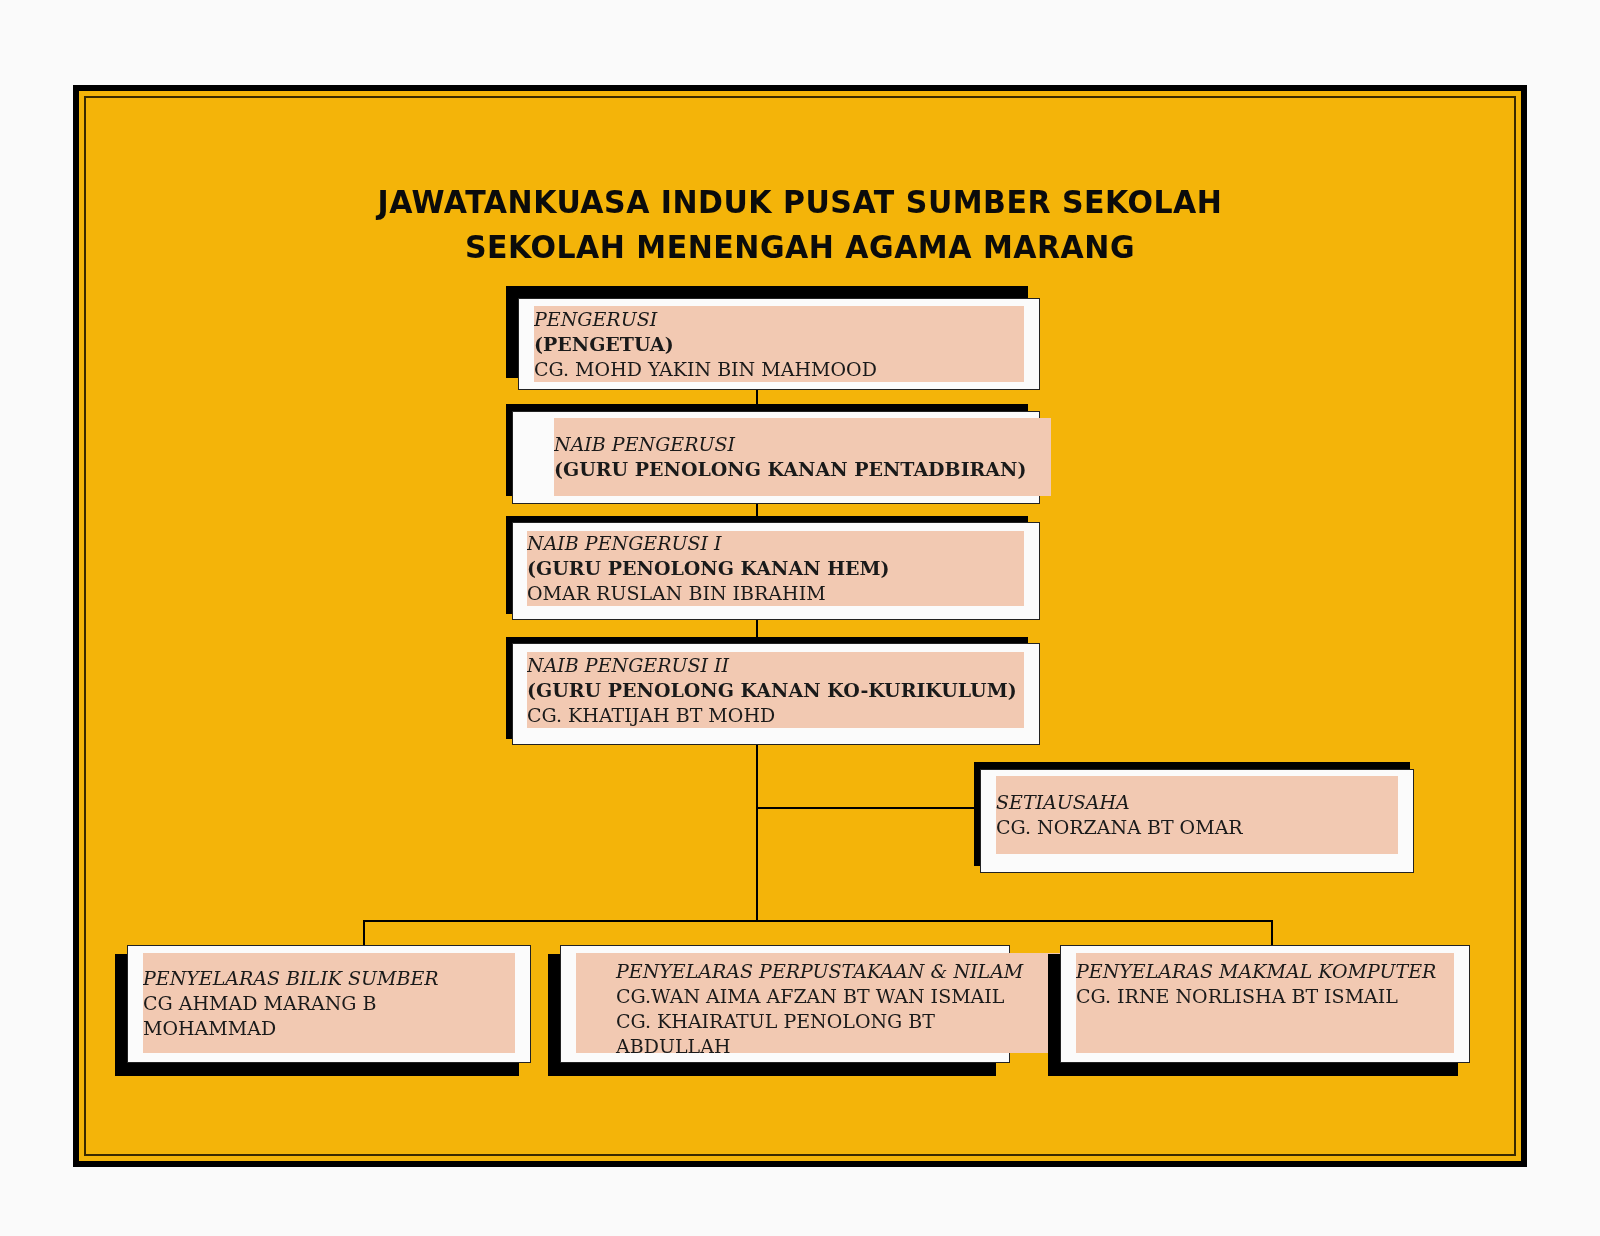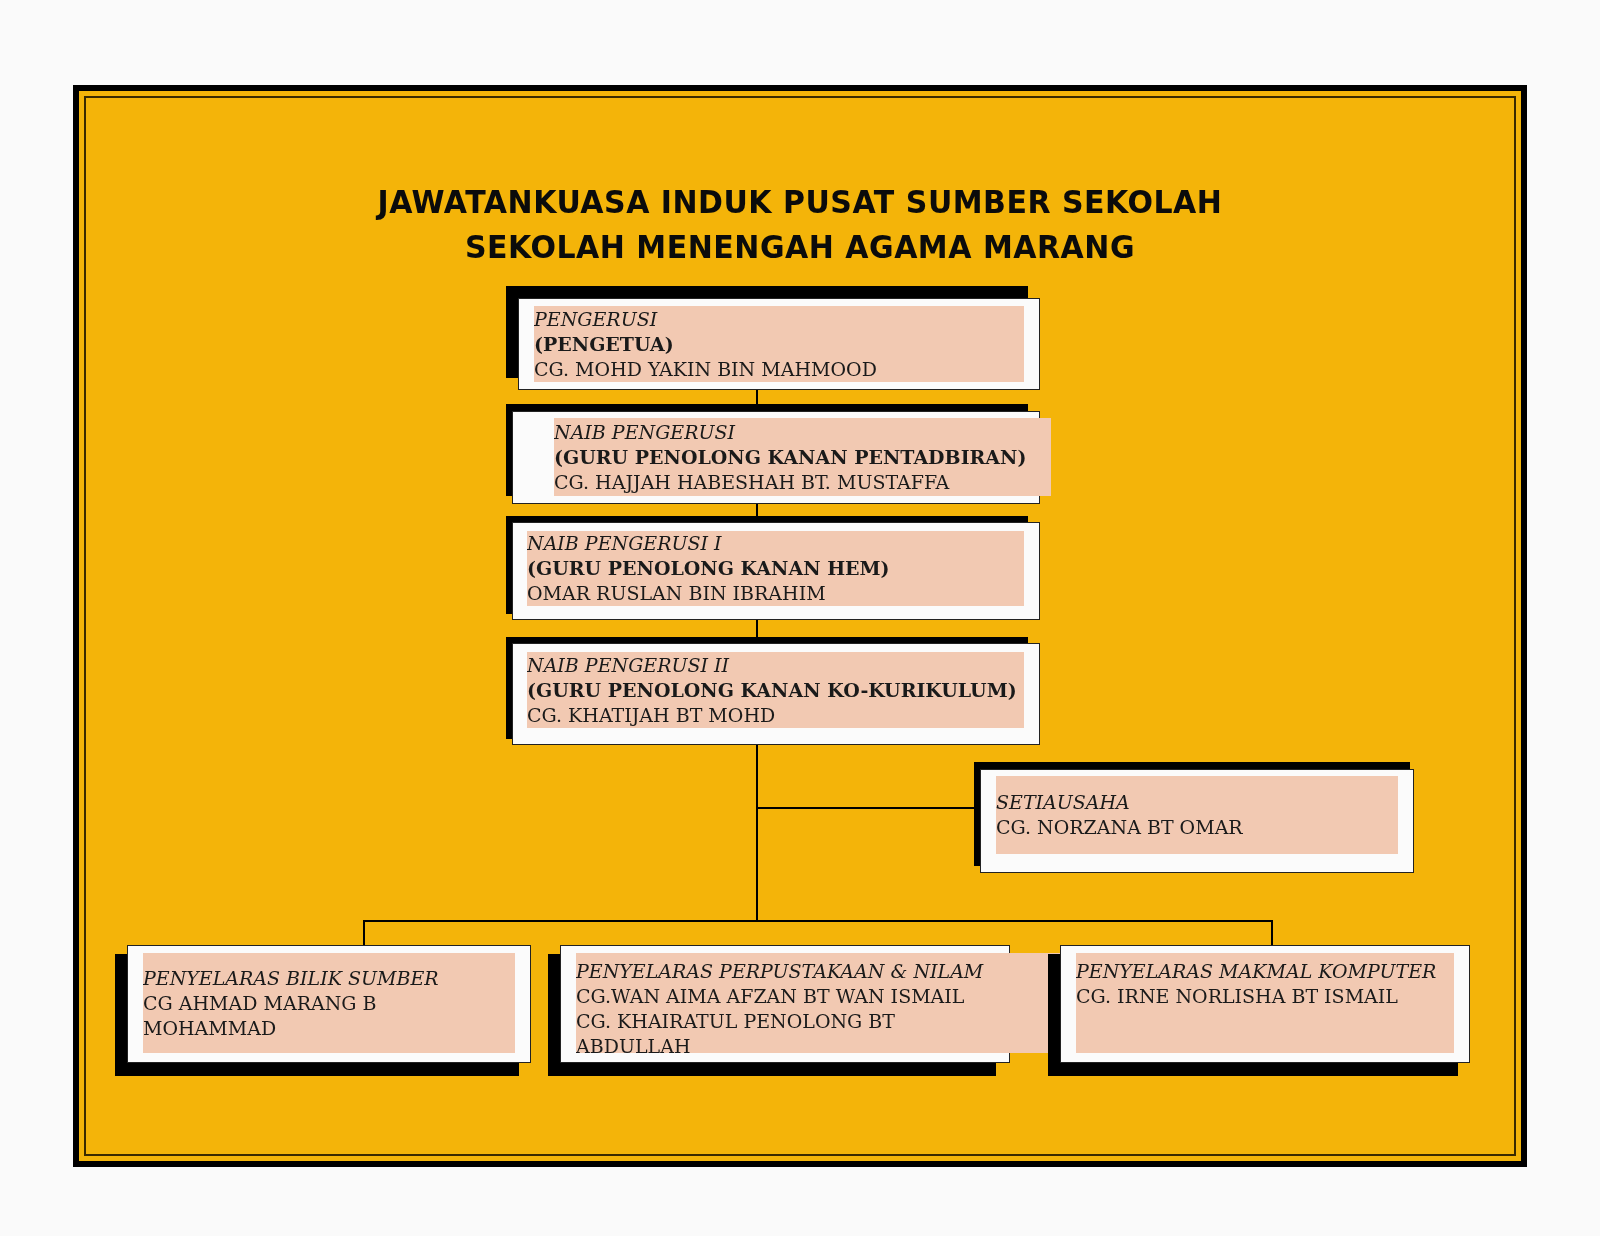--- a/index.html
+++ b/index.html
@@ -67,21 +67,20 @@
     <div class="name">CG. MOHD YAKIN BIN MAHMOOD</div>
   </div>
 </div>
 
 <div class="box">
   <div class="shadow" style="left:506px; top:404px; width:522px; height:92px;"></div>
   <div class="card" style="left:512px; top:411px; width:528px; height:93px;"></div>
   <div class="fill" style="left:527px; top:418px; width:497px; height:78px;margin-left:27px;">
     <div class="role">NAIB PENGERUSI</div>
     <div class="desc">(GURU PENOLONG KANAN PENTADBIRAN)</div>
-    <div class="name">CG. HAJJAH HABESHAH BT. MUSTAFFA</div>
   </div>
 </div>
 
 <div class="box">
   <div class="shadow" style="left:506px; top:516px; width:522px; height:98px;"></div>
   <div class="card" style="left:512px; top:522px; width:528px; height:98px;"></div>
   <div class="fill" style="left:527px; top:531px; width:497px; height:75px;">
     <div class="role">NAIB PENGERUSI I</div>
     <div class="desc">(GURU PENOLONG KANAN HEM)</div>
     <div class="name">OMAR RUSLAN BIN IBRAHIM</div>
@@ -113,21 +112,21 @@
   <div class="fill" style="left:143px; top:953px; width:372px; height:100px;">
     <div class="role">PENYELARAS BILIK SUMBER</div>
     <div class="name">CG AHMAD MARANG B</div>
     <div class="name">MOHAMMAD</div>
   </div>
 </div>
 
 <div class="box">
   <div class="shadow" style="left:548px; top:954px; width:448px; height:122px;"></div>
   <div class="card" style="left:560px; top:945px; width:450px; height:118px;"></div>
-  <div class="fill top" style="left:576px; top:953px; width:504px; height:100px;">
+  <div class="fill top" style="left:576px; top:953px; width:504px; height:100px;padding-left:40px;">
     <div class="role">PENYELARAS PERPUSTAKAAN &amp; NILAM</div>
     <div class="name">CG.WAN AIMA AFZAN BT WAN ISMAIL</div>
     <div class="name">CG. KHAIRATUL PENOLONG BT</div>
     <div class="name">ABDULLAH</div>
   </div>
 </div>
 
 <div class="box">
   <div class="shadow" style="left:1048px; top:954px; width:410px; height:122px;"></div>
   <div class="card" style="left:1060px; top:945px; width:410px; height:118px;"></div>

